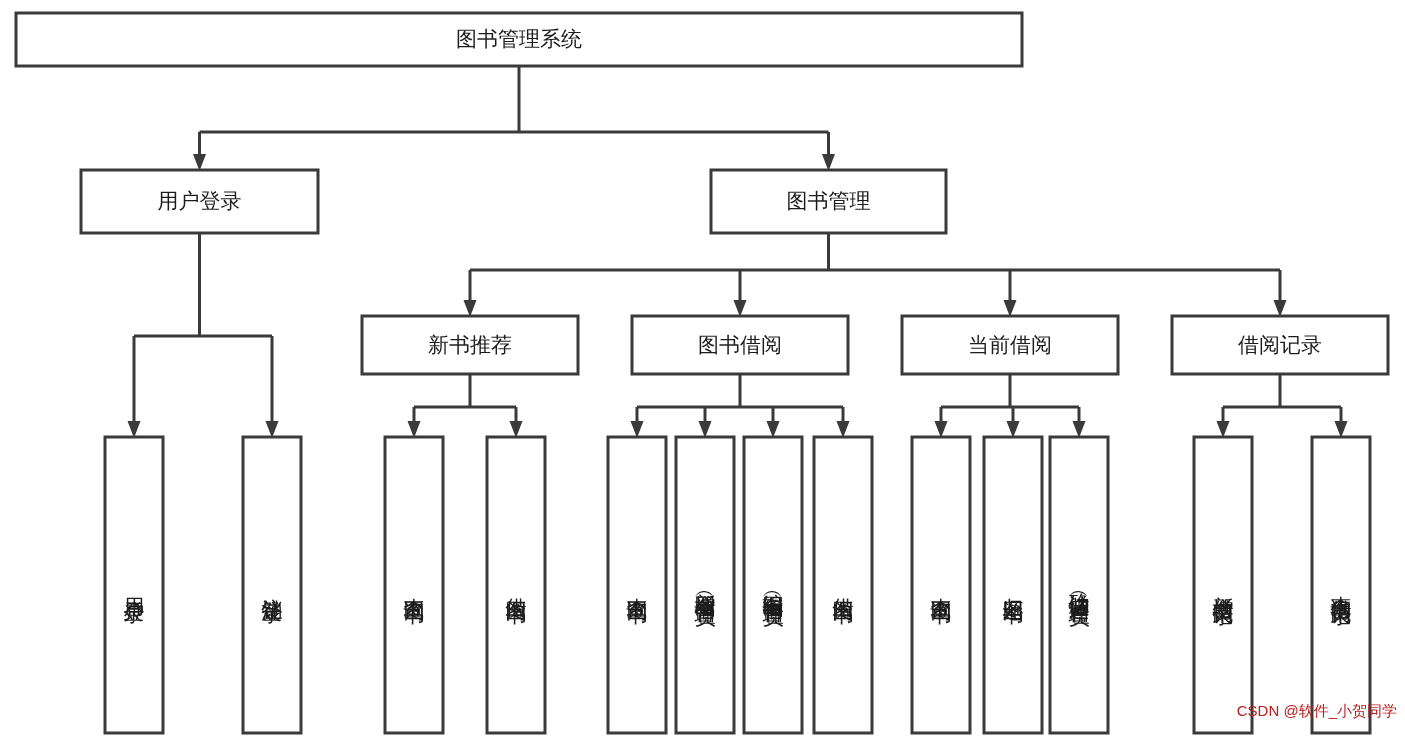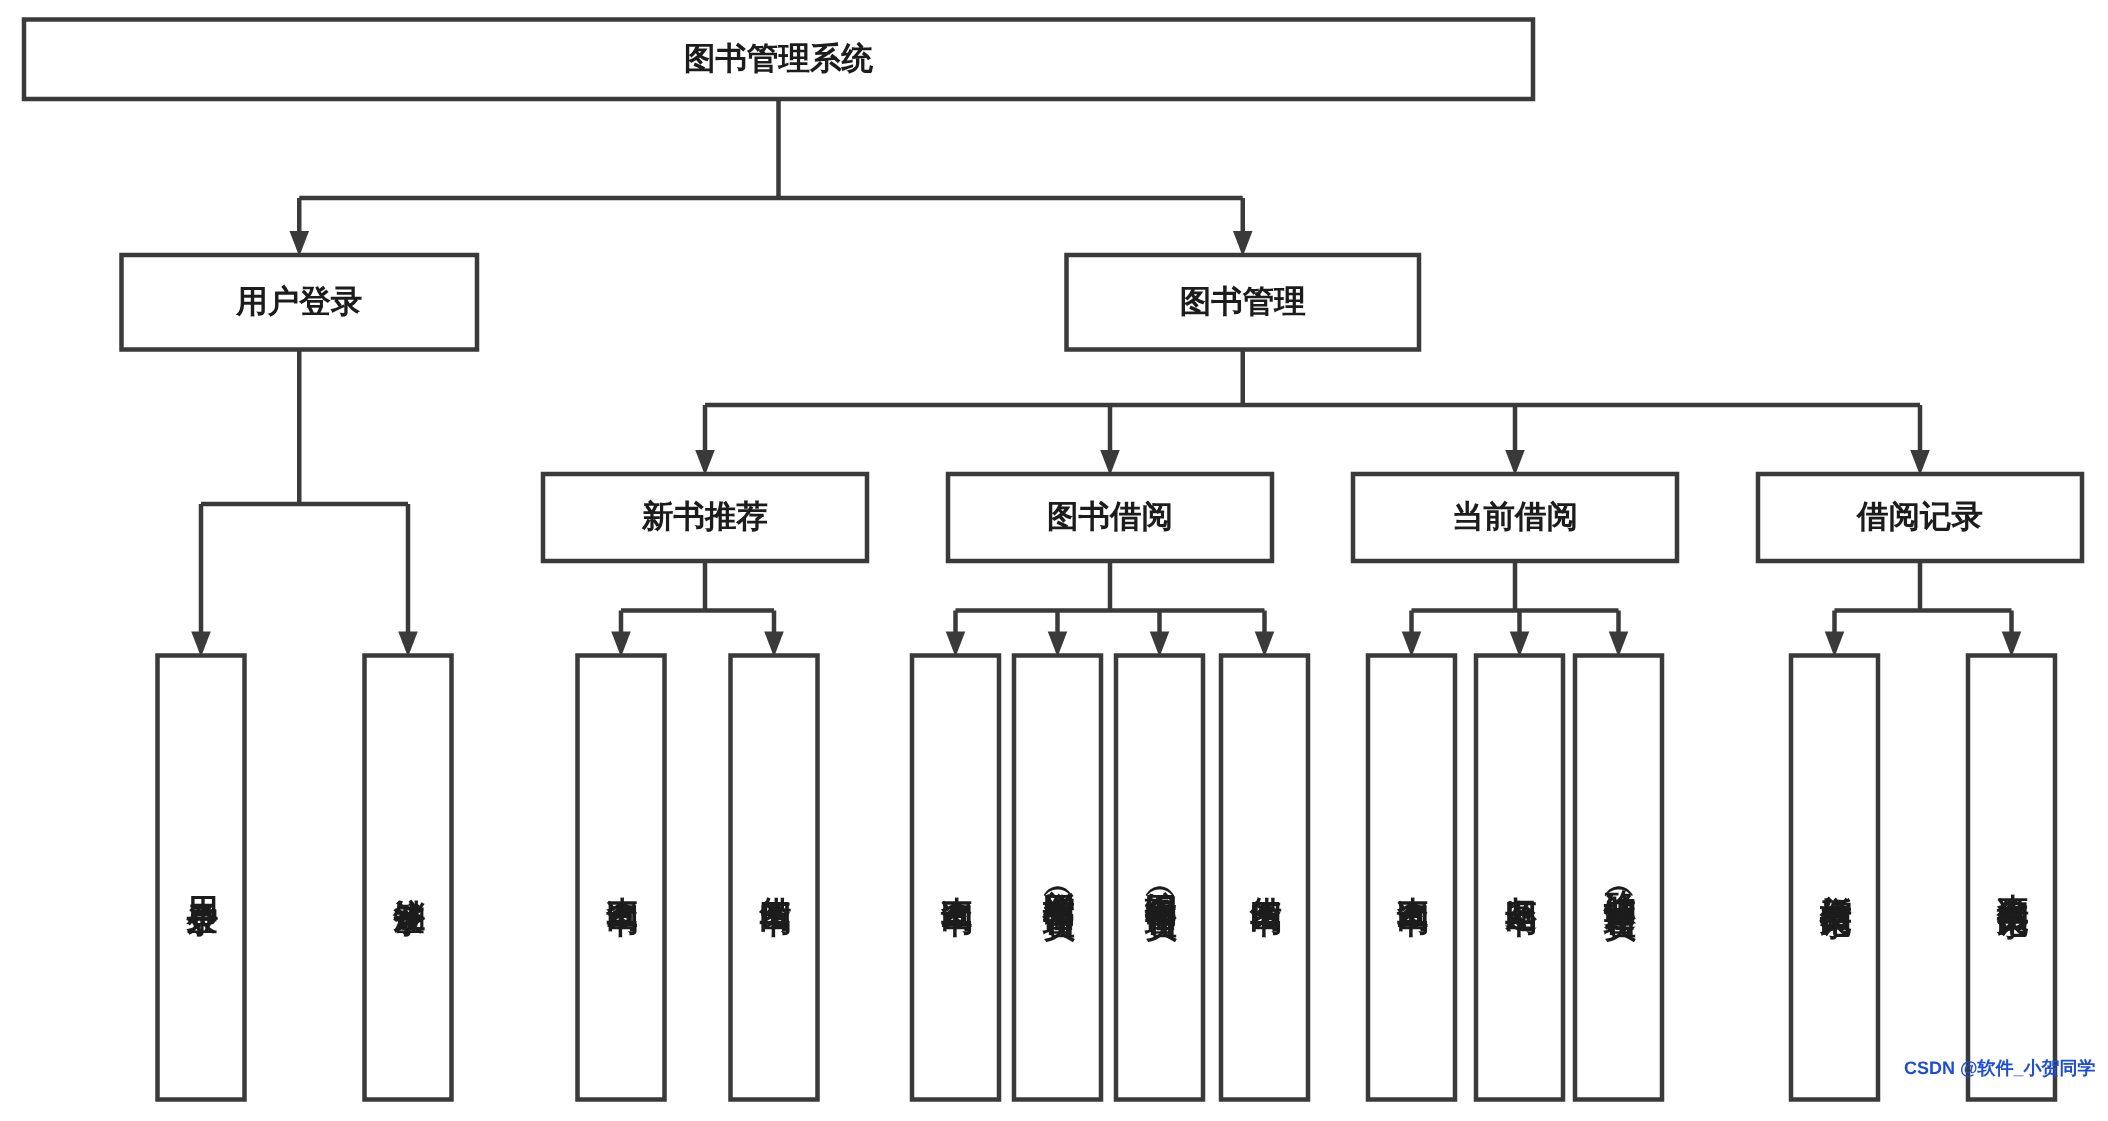--- a/index.html
+++ b/index.html
@@ -11,21 +11,20 @@
     width: 1405px;
     height: 747px;
     font-family: "Liberation Sans", "DejaVu Sans", sans-serif;
     overflow: hidden;
     position: relative;
   }
   #diagram-root {
     position: relative;
     width: 1405px;
     height: 727px;
-    font-weight: bold;
   }
   svg.canvas {
     position: absolute;
     top: 0;
     left: 0;
     width: 1405px;
     height: 747px;
   }
   .node-box {
     fill: #ffffff;
@@ -71,22 +70,22 @@
     letter-spacing: 2px;
     color: #1c1c1c;
     white-space: pre;
     text-align: center;
   }
   .watermark {
     position: absolute;
     right: 8px;
     bottom: 6px;
     font-family: "Liberation Sans", "DejaVu Sans", sans-serif;
-    font-size: 12px;
-    color: #1d4ed8;
+    font-size: 15px;
+    color: #b91c1c;
     white-space: pre;
     pointer-events: none;
   }
 </style>
 </head>
 <body>
 
 <div id="diagram-root">
   <svg class="canvas" viewBox="0 0 1405 747" xmlns="http://www.w3.org/2000/svg">
     <g id="edges-layer">

